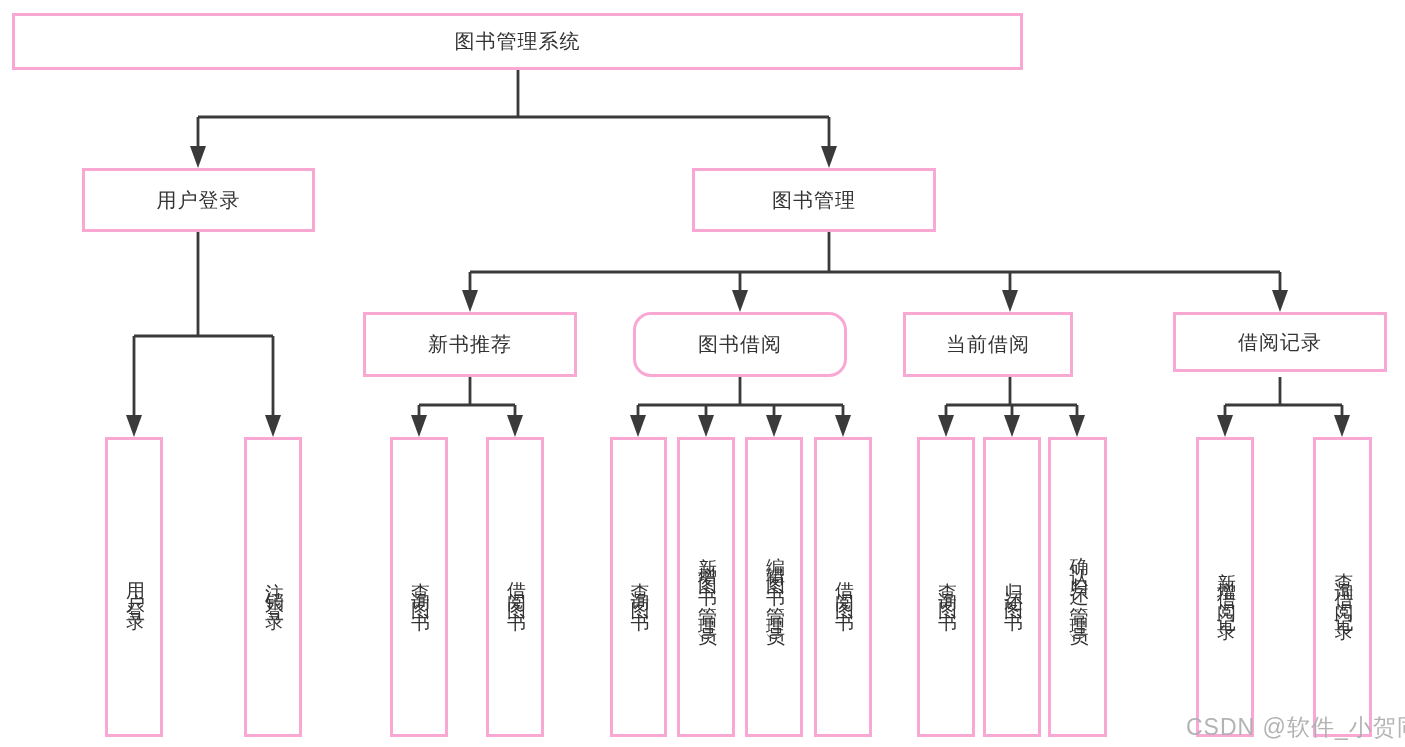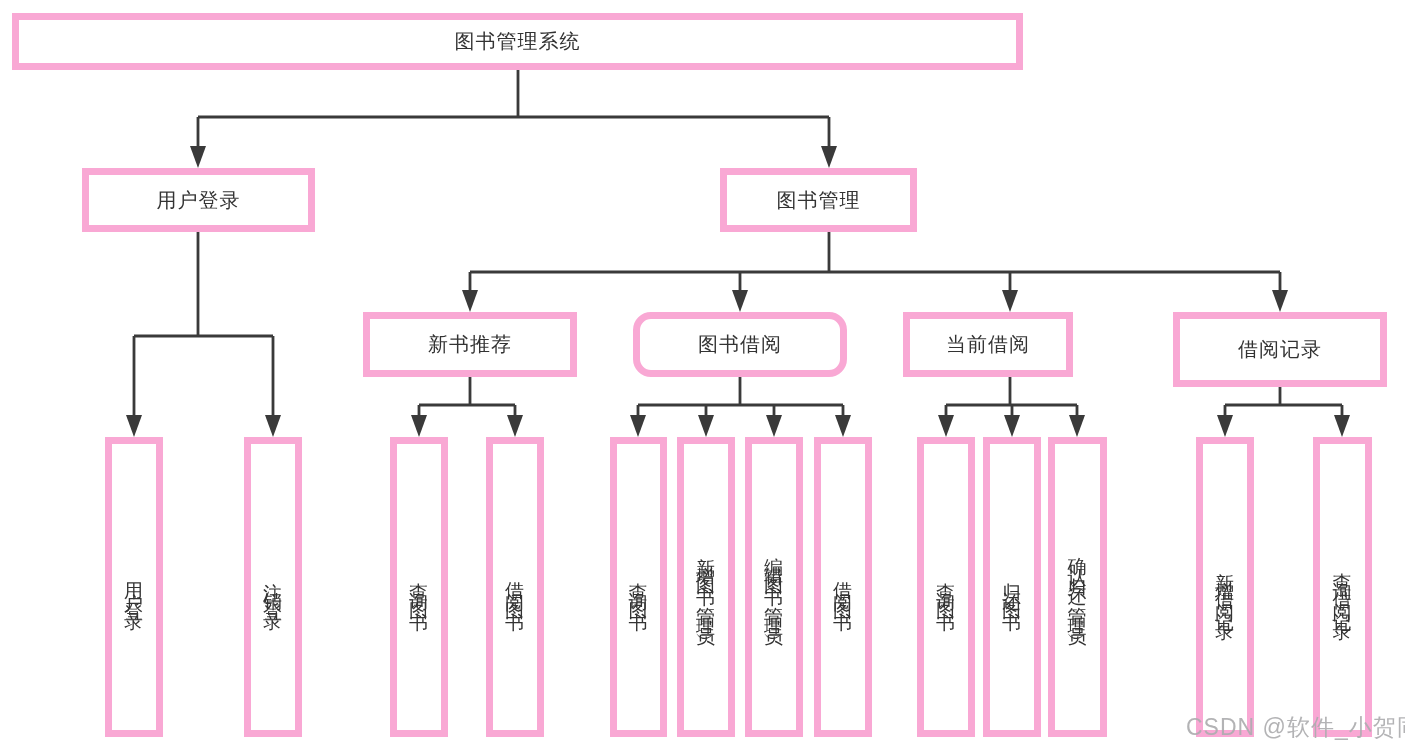--- a/index.html
+++ b/index.html
@@ -19,29 +19,30 @@
     position: absolute;
     left: 0;
     top: 0;
     width: 1405px;
     height: 747px;
     z-index: 1;
   }
   .box {
     position: absolute;
     box-sizing: border-box;
-    border: 7px solid #f9a8d4;
+    border: 3px solid #f9a8d4;
     background: #ffffff;
     color: #333333;
     display: flex;
     align-items: center;
     justify-content: center;
     z-index: 2;
     font-size: 20px;
     letter-spacing: 1px;
+    font-family: Liberation Mono, monospace;
   }
   .leaf {
     writing-mode: vertical-rl;
     text-orientation: mixed;
     font-size: 19px;
     letter-spacing: 10px;
     line-height: 1;
     padding: 6px 0;
   }
   .watermark {
@@ -89,26 +90,26 @@
       <polygon points="1004,415 1020,415 1012,437"></polygon>
       <polygon points="1069,415 1085,415 1077,437"></polygon>
       <polygon points="1217,415 1233,415 1225,437"></polygon>
       <polygon points="1334,415 1350,415 1342,437"></polygon>
     </g>
   </svg>
 
   <div class="box" style="left:12px; top:13px; width:1011px; height:57px;">图书管理系统</div>
 
   <div class="box" style="left:82px; top:168px; width:233px; height:64px;">用户登录</div>
-  <div class="box" style="left:720px; top:168px; width:197px; height:64px;">图书管理</div>
+  <div class="box" style="left:692px; top:168px; width:244px; height:64px;">图书管理</div>
 
   <div class="box" style="left:363px; top:312px; width:214px; height:65px;text-align:right;">新书推荐</div>
   <div class="box" style="left:633px; top:312px; width:214px; height:65px;border-radius:18px;">图书借阅</div>
   <div class="box" style="left:903px; top:312px; width:170px; height:65px;">当前借阅</div>
-  <div class="box" style="left:1173px; top:312px; width:214px; height:75px;">借阅记录</div>
+  <div class="box" style="left:1173px; top:312px; width:214px; height:60px;">借阅记录</div>
 
   <div class="box leaf" style="left:105px; top:437px; width:58px; height:300px;">用户登录</div>
   <div class="box leaf" style="left:244px; top:437px; width:58px; height:300px;">注销登录</div>
 
   <div class="box leaf" style="left:390px; top:437px; width:58px; height:300px;">查询图书</div>
   <div class="box leaf" style="left:486px; top:437px; width:58px; height:300px;">借阅图书</div>
 
   <div class="box leaf" style="left:610px; top:437px; width:57px; height:300px;">查询图书</div>
   <div class="box leaf" style="left:677px; top:437px; width:58px; height:300px;">新增图书（管理员）</div>
   <div class="box leaf" style="left:745px; top:437px; width:58px; height:300px;">编辑图书（管理员）</div>

